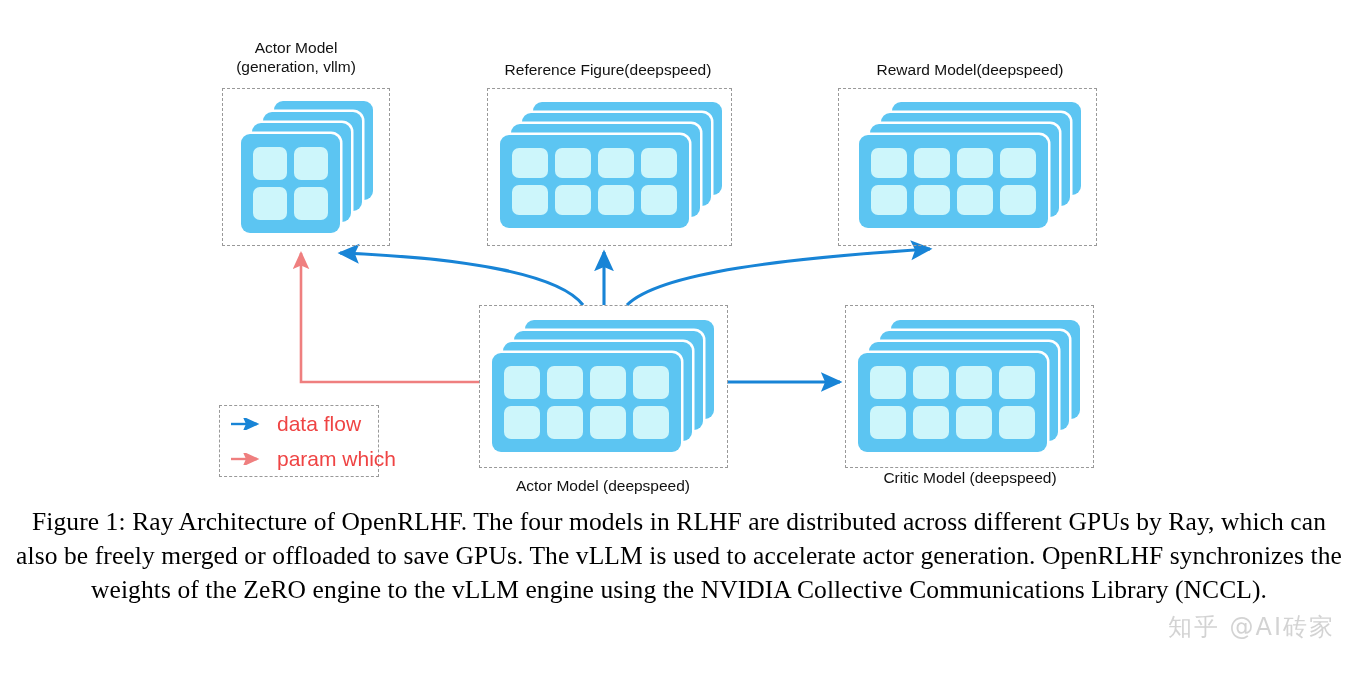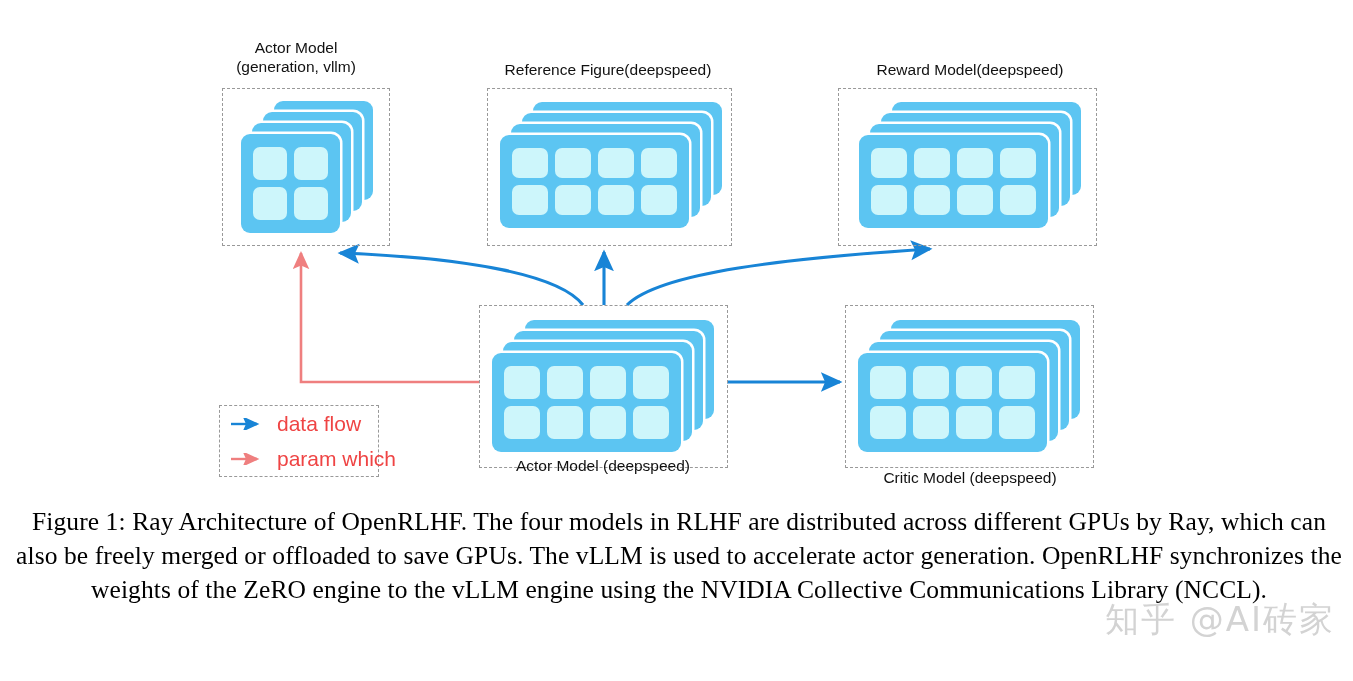--- a/index.html
+++ b/index.html
@@ -97,21 +97,21 @@
     color: #000000;
     text-align: center;
     letter-spacing: 0.1px;
   }
 
   
   #watermark {
     position: absolute;
     right: 18px;
     bottom: 38px;
-    font-size: 34px;
+    font-size: 24px;
     font-family: "DejaVu Sans", sans-serif;
     color: rgba(140,140,140,0.38);
     letter-spacing: 2px;
     white-space: nowrap;
     pointer-events: none;
     user-select: none;
   }
 </style>
 </head>
 <body>
@@ -221,21 +221,21 @@
         <div class="cell"></div>
         <div class="cell"></div>
         <div class="cell"></div>
         <div class="cell"></div>
         <div class="cell"></div>
         <div class="cell"></div>
       </div>
     </div>
   </div>
 
-  <div class="caption-below" style="left:453px; top:456px; width:300px;">Actor Model (deepspeed)</div>
+  <div class="caption-below" style="left:453px; top:476px; width:300px;">Actor Model (deepspeed)</div>
 
   <div class="group" style="left:845px; top:305px; width:249px; height:163px;">
     <div class="stack" style="left:12px; top:14px; width:222px; height:132px;">
       <div class="card" style="left:33px; top:0px;  width:189px; height:99px;"></div>
       <div class="card" style="left:22px; top:11px; width:189px; height:99px;"></div>
       <div class="card" style="left:11px; top:22px; width:189px; height:99px;"></div>
       <div class="card front" style="left:0px;  top:33px; width:189px; height:99px;
                   grid-template-columns:repeat(4,1fr); grid-template-rows:repeat(2,1fr);">
         <div class="cell"></div>
         <div class="cell"></div>

